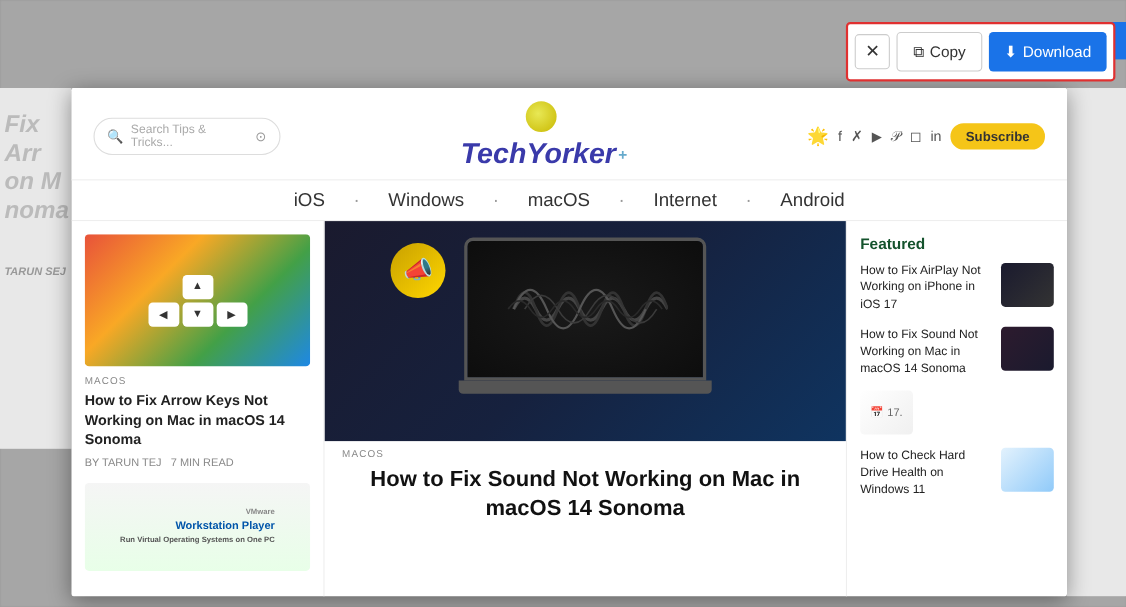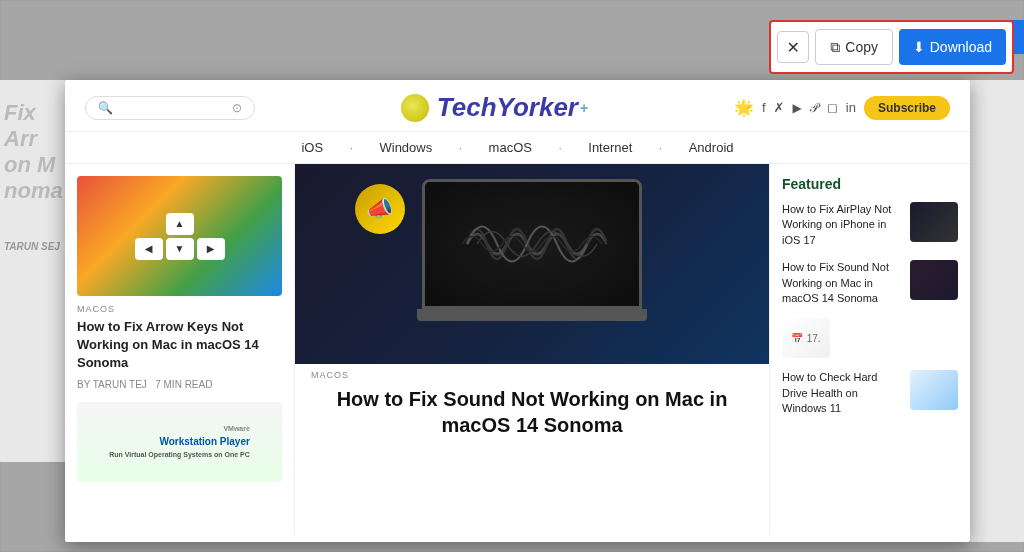--- a/index.html
+++ b/index.html
@@ -164,21 +164,21 @@
       color: #333;
     }
 
     
     .site-nav {
       display: flex;
       justify-content: center;
       gap: 24px;
       padding: 8px 0;
       border-bottom: 1px solid #eee;
-      font-size: 13px;
+      font-size: 17px;
       color: #333;
     }
 
     .site-nav span {
       cursor: pointer;
     }
 
     .nav-dot {
       color: #999;
       margin: 0 2px;
@@ -411,21 +411,21 @@
     .ft2 { background: linear-gradient(135deg, #2d1b2e, #1a1a2e); }
     .ft3 { background: linear-gradient(135deg, #fff, #f0f0f0); }
     .ft4 { background: linear-gradient(135deg, #e3f2fd, #90caf9); }
 
     
     .bg-left {
       position: absolute;
       top: 80px;
       left: 0;
       width: 65px;
-      height: 382px;
+      height: 328px;
       background: #e8e8e8;
       overflow: hidden;
     }
 
     .bg-right {
       position: absolute;
       top: 80px;
       right: 0;
       width: 54px;
       height: 462px;
@@ -491,24 +491,25 @@
     <span>⬇</span>
     <span>Download</span>
   </button>
 </div>
 
 <div class="modal">
 
   <div class="site-header">
     <div class="site-search">
       <span>🔍</span>
+      <span style="font-size:11px;color:#aaa">Search Tips &amp; Tricks...</span>
       <span style="margin-left:auto;color:#999">⊙</span>
     </div>
 
-    <div style="display:flex;align-items:center;gap:4px;">
+    <div style="display:flex;align-items:center;gap:4px;flex-direction:column;">
       <div class="logo-dot"></div>
       <div class="site-logo">
         <span>TechYorker</span>
           <span class="plus">+</span>
       </div>
     </div>
 
     <div class="site-icons">
       <span>🌟</span>
       <span style="font-size:13px;color:#555">f</span>

